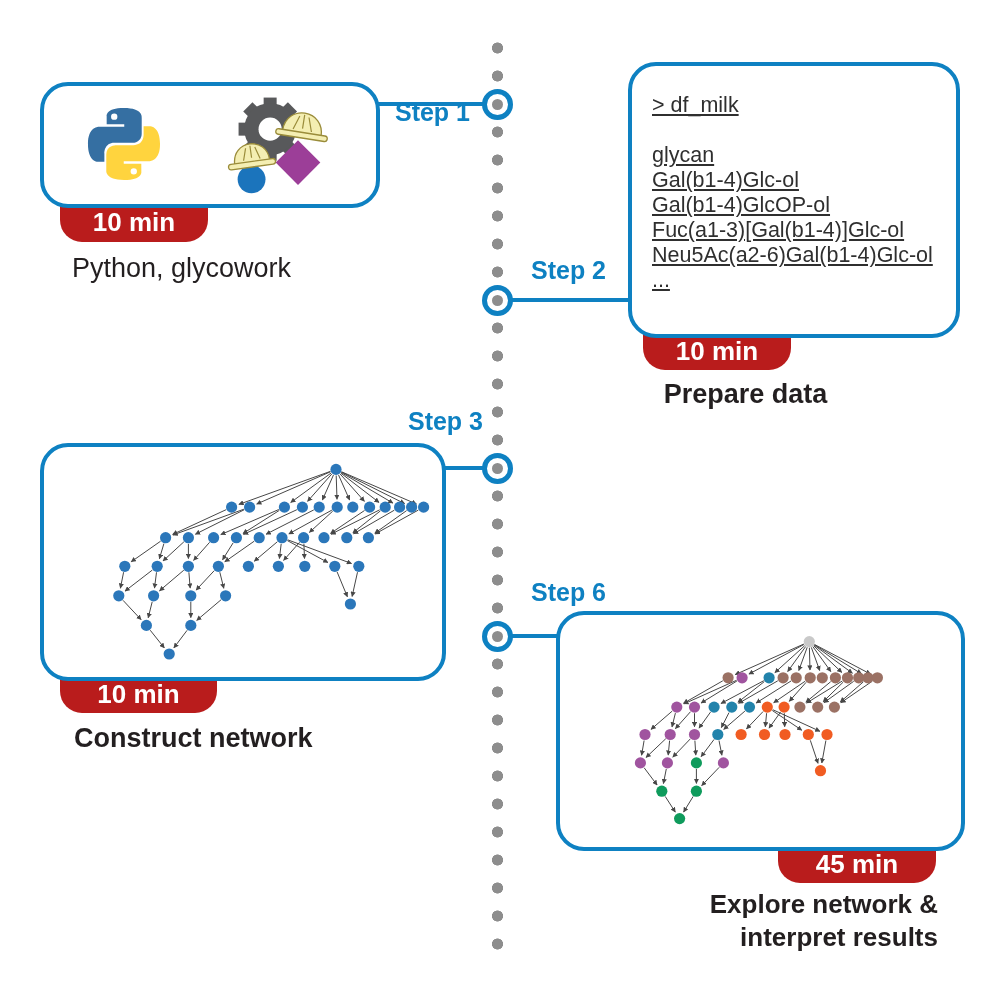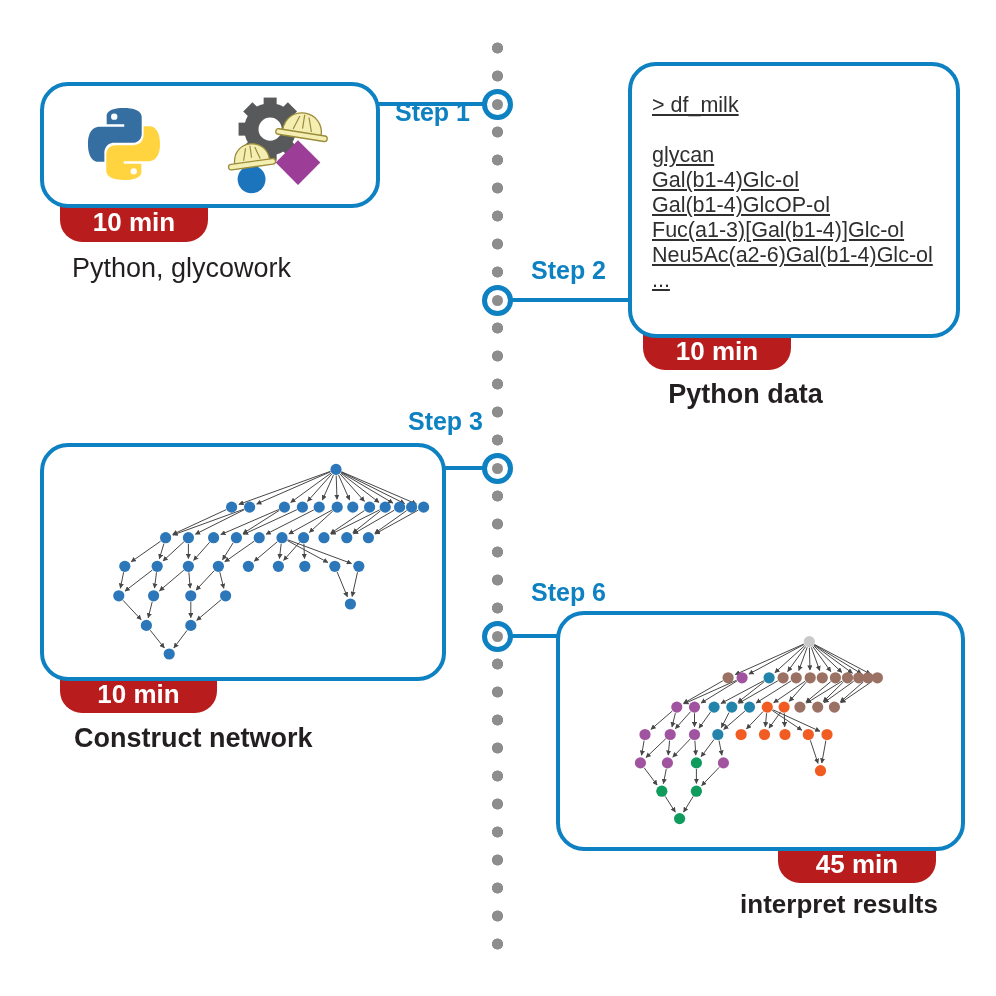--- a/index.html
+++ b/index.html
@@ -114,21 +114,21 @@
 </div>
 <div class="abs stepbox" style="left:628px;top:62px;width:324px;height:268px;"></div>
 <div class="abs codeblock" style="left:652px;top:93px;width:290px;text-decoration:underline;">&gt; df_milk
 
 glycan
 Gal(b1-4)Glc-ol
 Gal(b1-4)GlcOP-ol
 Fuc(a1-3)[Gal(b1-4)]Glc-ol
 Neu5Ac(a2-6)Gal(b1-4)Glc-ol
 ...</div>
-<div class="abs title" style="left:628px;top:378px;width:235px;text-align:center;">Python data</div>
+<div class="abs title" style="left:628px;top:378px;width:235px;text-align:center;">Prepare data</div>
 
 <div class="abs badge" style="left:60px;top:665px;width:157px;height:48px;">
   <span>10 min</span>
 </div>
 <div class="abs stepbox" style="left:40px;top:443px;width:398px;height:230px;"></div>
 <div class="abs netwrap" style="left:44px;top:447px;width:390px;height:222px;">
     <svg width="390" height="222">
       <defs>
         <marker id="arrowhead0" viewBox="0 0 8 8" refX="7.2" refY="4" markerWidth="5.2" markerHeight="5.2" orient="auto">
           <path d="M0,0 L8,4 L0,8 z" fill="#474747"></path>
@@ -335,14 +335,15 @@
       <circle cx="107.4" cy="147.9" r="5.6" fill="#a0549f"></circle>
       <circle cx="136.4" cy="147.9" r="5.6" fill="#0f9b5c"></circle>
       <circle cx="163.4" cy="147.9" r="5.6" fill="#a0549f"></circle>
       <circle cx="260.5" cy="155.7" r="5.6" fill="#f15c22"></circle>
       <circle cx="101.8" cy="176.2" r="5.6" fill="#0f9b5c"></circle>
       <circle cx="136.4" cy="176.2" r="5.6" fill="#0f9b5c"></circle>
       <circle cx="119.6" cy="203.6" r="5.6" fill="#0f9b5c"></circle>
     </svg>
   </div>
 <div class="abs t-right" style="left:618px;top:888px;width:320px;font-size:26px;font-weight:bold;line-height:33px;">
+  <div>Explore network &amp;</div>
   <div>interpret results</div>
 </div>
 
 </body></html>

